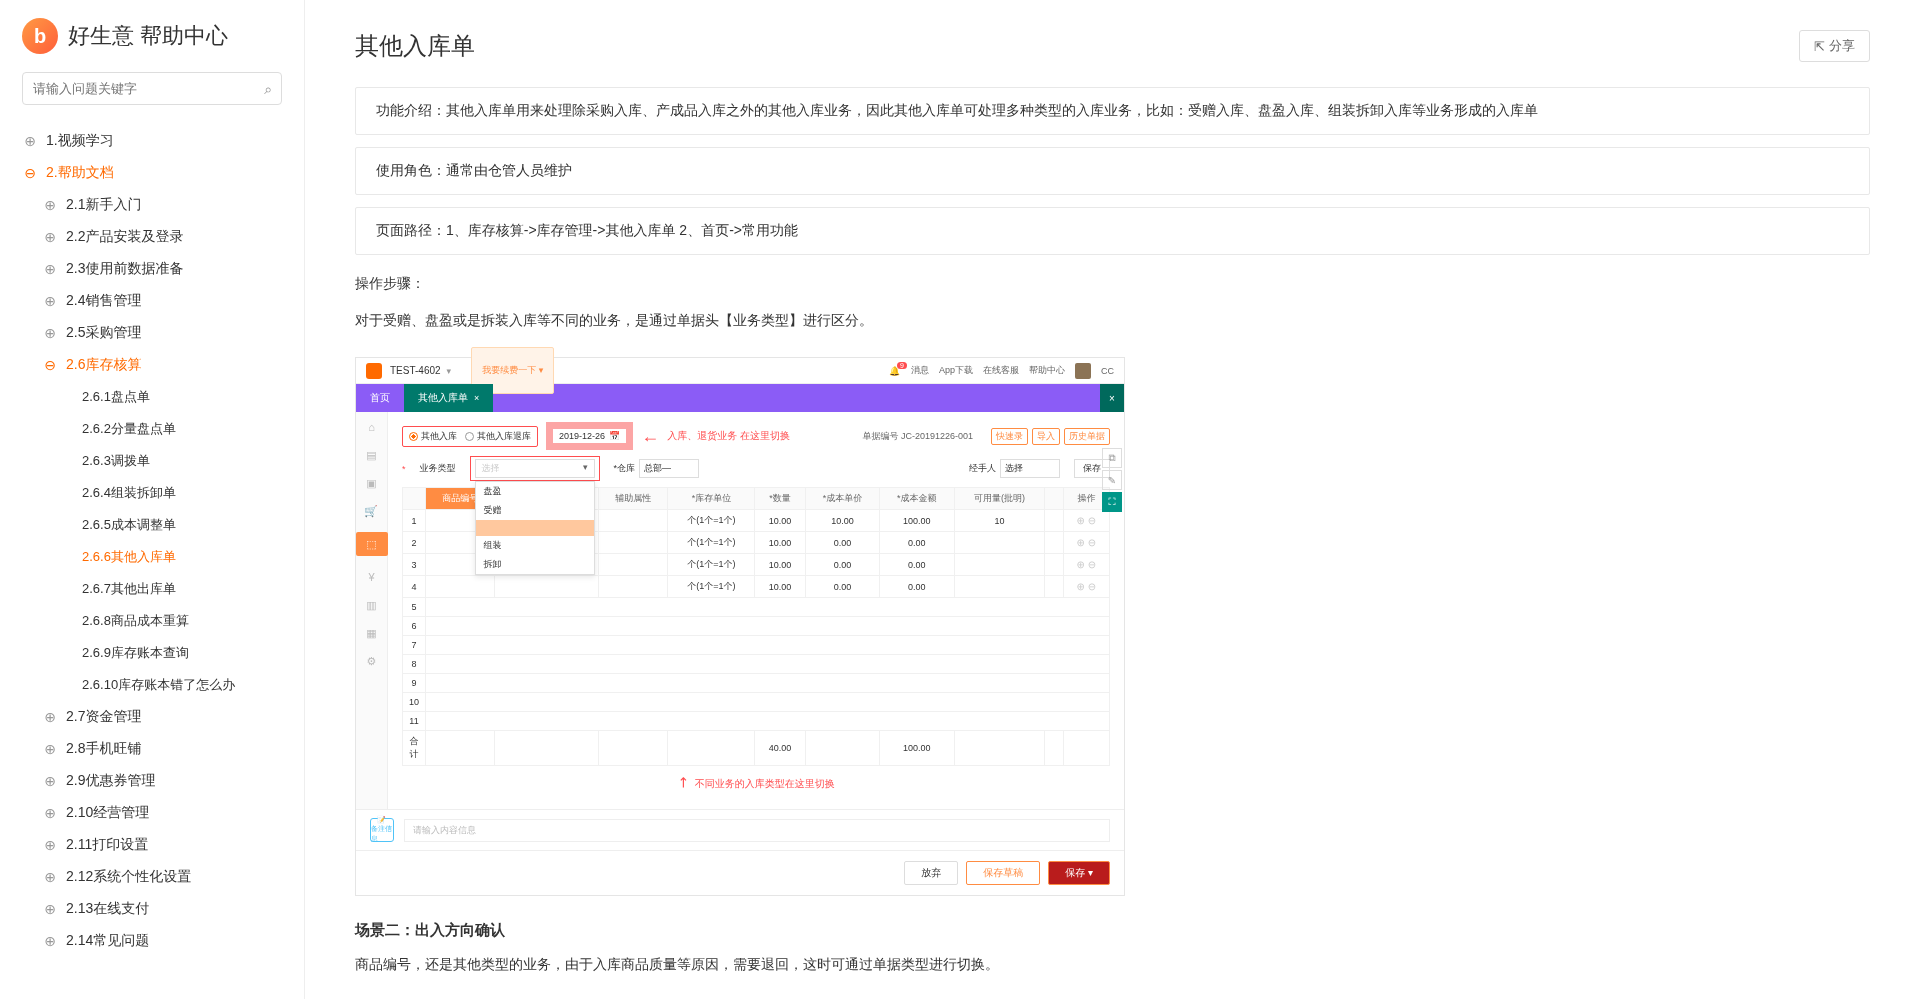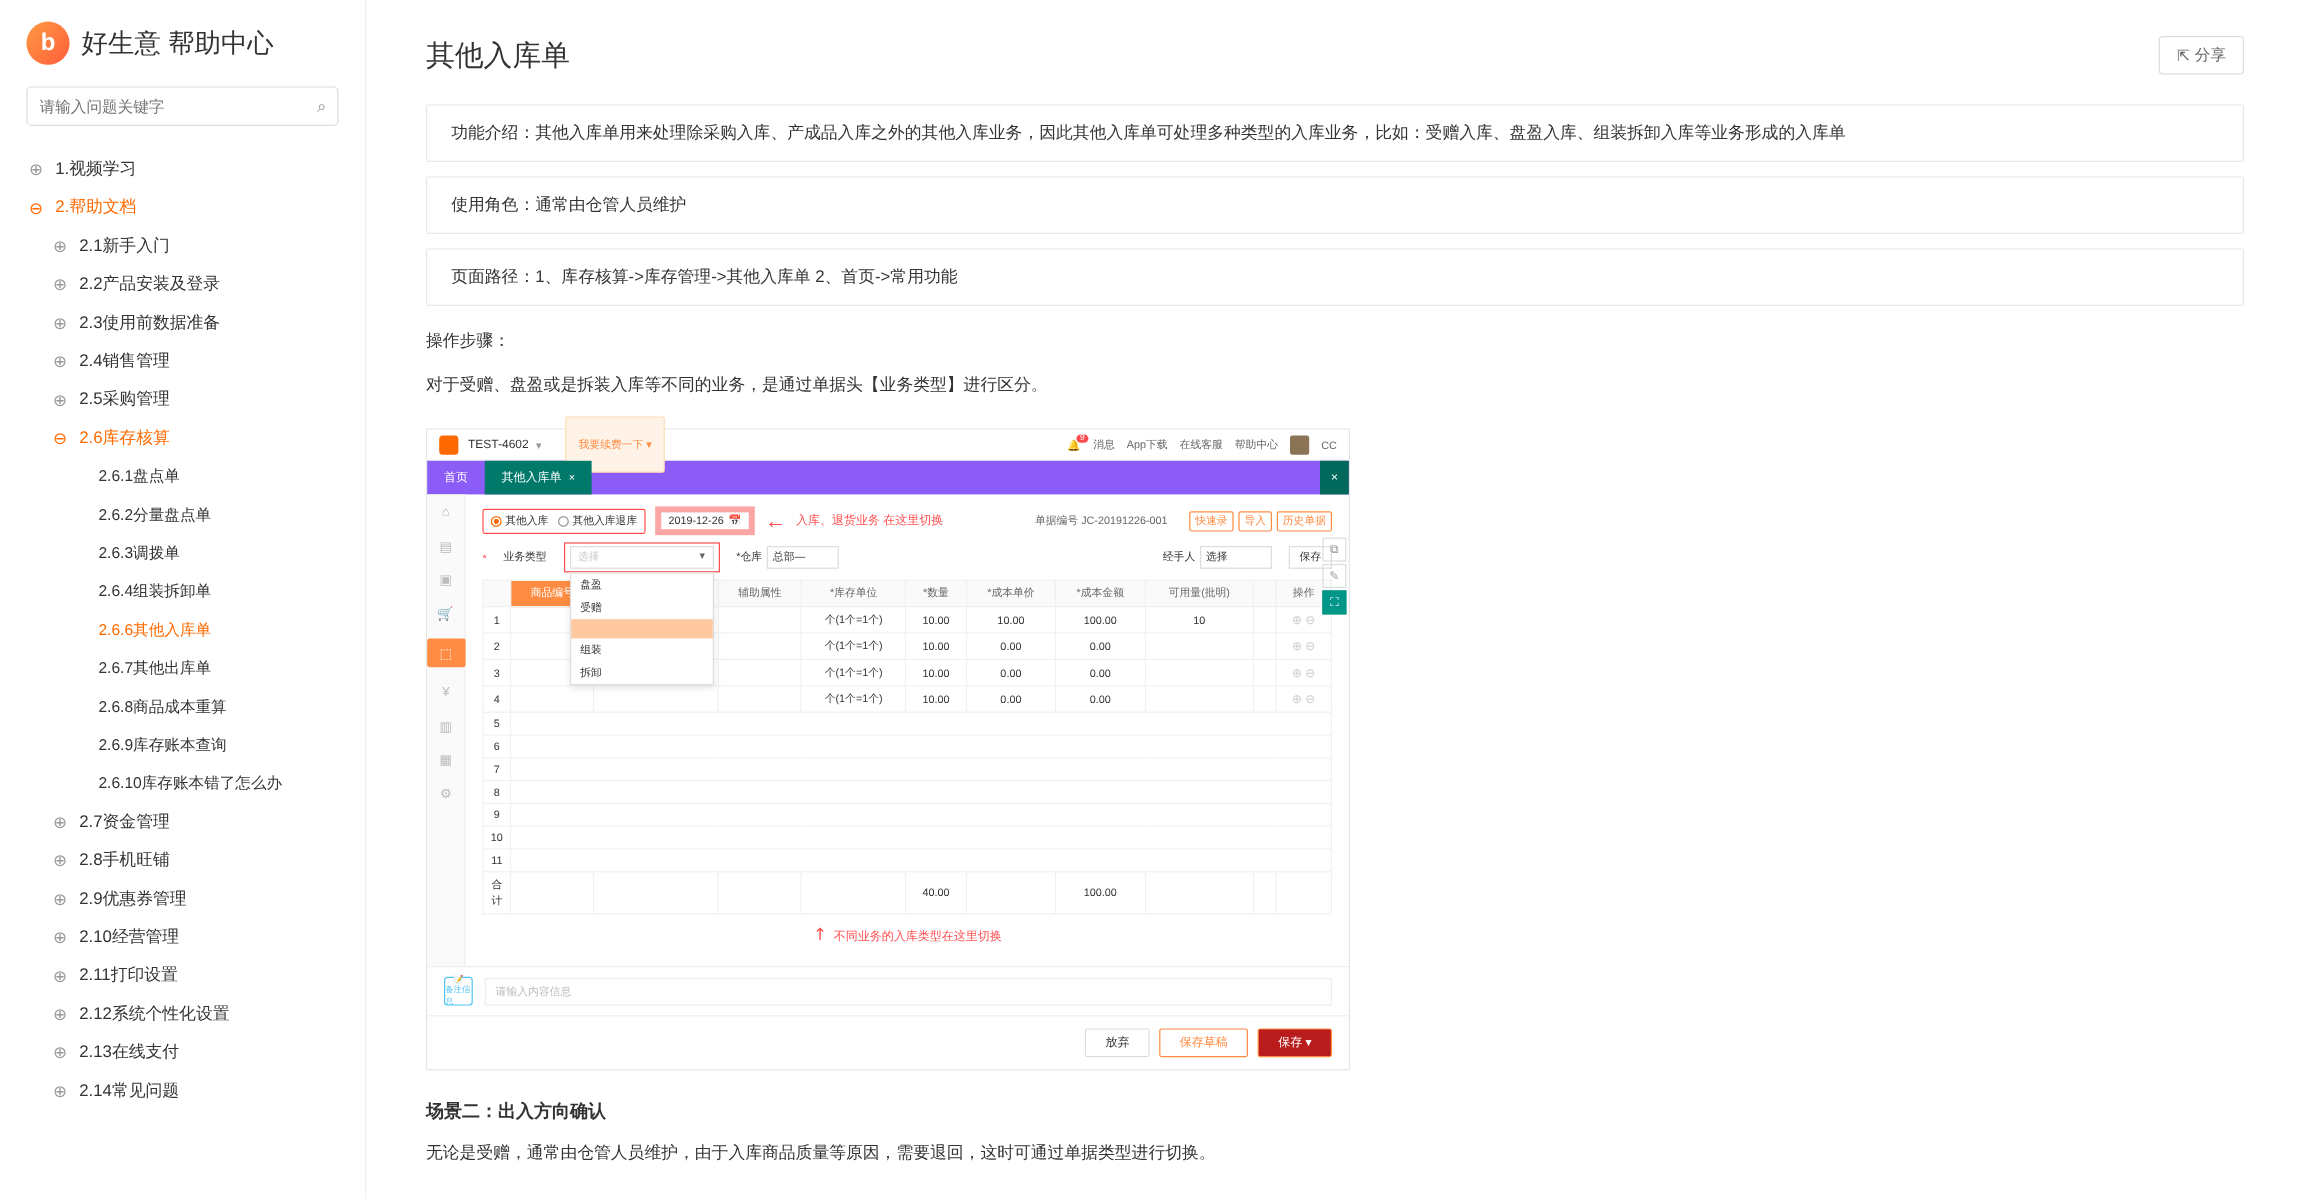--- a/index.html
+++ b/index.html
@@ -43,21 +43,21 @@
 .ss-body { display: flex; }
 .ss-sidenav { width: 32px; background: #fafafa; border-right: 1px solid #eee; display: flex; flex-direction: column; align-items: center; padding-top: 8px; gap: 14px; }
 .ss-sidenav div { width: 14px; height: 14px; color: #bbb; font-size: 11px; display: flex; align-items: center; justify-content: center; }
 .ss-sidenav .active { background: #ff8c42; color: #fff; width: 32px; height: 24px; border-radius: 2px; }
 .ss-main { flex: 1; padding: 10px 14px; }
 .ss-row1 { display: flex; align-items: center; gap: 8px; margin-bottom: 6px; }
 .ss-radio-group { border: 1.5px solid #ff4d4f; padding: 3px 6px; display: flex; gap: 8px; font-size: 9px; border-radius: 2px; }
 .ss-radio { display: flex; align-items: center; gap: 3px; }
 .ss-radio .dot { width: 9px; height: 9px; border: 1px solid #999; border-radius: 50%; }
 .ss-radio.checked .dot { border-color: #ff6a00; background: radial-gradient(#ff6a00 40%, transparent 45%); }
-.ss-date { border: 5px solid #fca5a5; padding: 2px 6px; font-size: 9px; display: flex; align-items: center; gap: 4px; }
+.ss-date { border: 7px solid #fca5a5; padding: 2px 6px; font-size: 9px; display: flex; align-items: center; gap: 4px; }
 .ss-arrow { color: #ff4d4f; font-size: 18px; }
 .ss-anno { color: #ff4d4f; font-size: 10px; }
 .ss-docno { margin-left: auto; font-size: 9px; color: #666; }
 .ss-toolbar-right { display: flex; gap: 4px; font-size: 9px; margin-left: 10px; }
 .ss-tool-btn { border: 1px solid #ff8c42; color: #ff8c42; padding: 1px 4px; border-radius: 2px; }
 .ss-row2 { display: flex; align-items: center; gap: 14px; font-size: 9px; margin-bottom: 6px; }
 .ss-dropdown-wrap { position: relative; border: 1.5px solid #ff4d4f; padding: 2px 4px; }
 .ss-select { border: 1px solid #ddd; padding: 2px 6px; width: 120px; font-size: 9px; color: #666; display: flex; justify-content: space-between; }
 .ss-dropdown { position: absolute; top: 24px; left: 4px; width: 120px; background: #fff; border: 1px solid #ddd; box-shadow: 0 2px 6px rgba(0,0,0,0.1); z-index: 5; }
 .ss-dropdown div { padding: 3px 8px; font-size: 9px; }
@@ -133,20 +133,23 @@
         <span>2.6.1盘点单</span>
       </div>
     <div class="nav-item l3">
         <span>2.6.2分量盘点单</span>
       </div>
     <div class="nav-item l3">
         <span>2.6.3调拨单</span>
       </div>
     <div class="nav-item l3">
         <span>2.6.4组装拆卸单</span>
+      </div>
+    <div class="nav-item l3">
+        <span>2.6.5成本调整单</span>
       </div>
     <div class="nav-item l3 active">
         <span>2.6.6其他入库单</span>
       </div>
     <div class="nav-item l3">
         <span>2.6.7其他出库单</span>
       </div>
     <div class="nav-item l3">
         <span>2.6.8商品成本重算</span>
       </div>
@@ -424,16 +427,16 @@
         <div class="ss-memo-input">请输入内容信息</div>
       </div>
       <div class="ss-actions">
         <div class="ss-act-btn">放弃</div>
         <div class="ss-act-btn outline">保存草稿</div>
         <div class="ss-act-btn primary"><span>保存</span> ▾</div>
       </div>
     </div>
 
     <div class="scene-title">场景二：出入方向确认</div>
-    <div class="scene-text">无论是受赠，通常由仓管人员维护，由于入库商品质量等原因，需要退回，这时可通过单据类型进行切换。</div>
+    <div class="scene-text">商品编号，还是其他类型的业务，由于入库商品质量等原因，需要退回，这时可通过单据类型进行切换。</div>
 
   </div>
 </div>
 
 </body></html>

